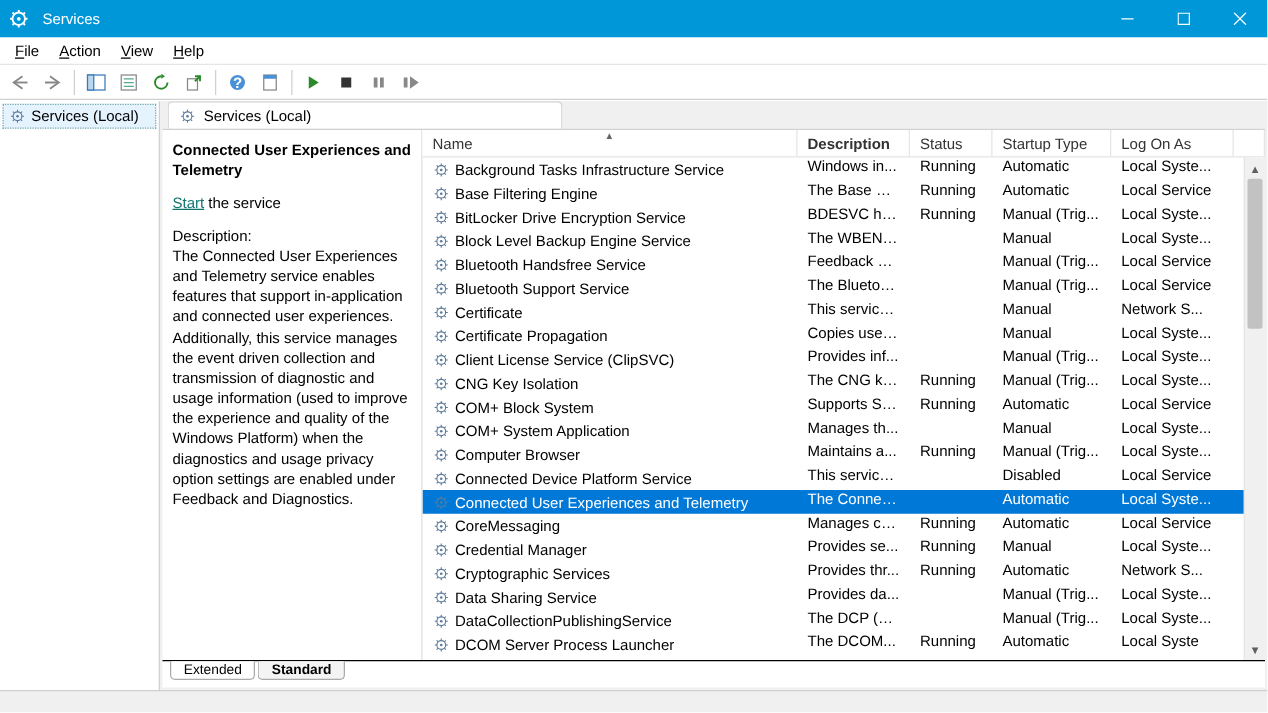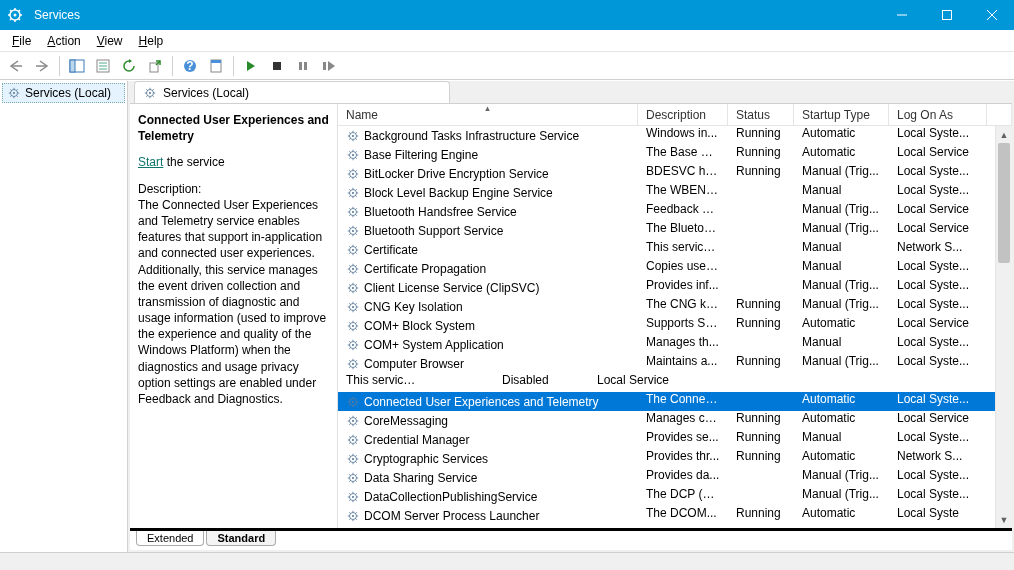--- a/index.html
+++ b/index.html
@@ -38,42 +38,42 @@
 .detail-title { font-weight: bold; }
 .detail-link { color: #0f766e; text-decoration: underline; cursor: pointer; }
 .detail-desc-label { }
 .detail-desc-body { }
 
 .list-pane { flex: 1; display: flex; flex-direction: column; min-height: 0; position: relative; }
 .list-header { display: flex; border-bottom: 1px solid #e5e5e5; height: 22px; align-items: center; background:#fff; }
 .list-header .col { padding: 0 8px; white-space: nowrap; overflow: hidden; text-overflow: ellipsis; border-right: 1px solid #e5e5e5; height:100%; display:flex; align-items:center; color:#333; }
 .sort-caret { margin: 0 auto; font-size: 9px; color: #666; position:absolute; left:50%; top:-1px; transform:translateX(-50%);}
 .col-name { width: 300px; position:relative;}
-.col-desc { width: 90px; }
+.col-desc { width: 90px; font-weight: bold; }
 .col-status { width: 66px; }
 .col-startup { width: 95px; }
 .col-logon { width: 98px; }
 .col-gap { flex:1; border-right:none;}
 
 .rows { flex: 1; overflow: hidden; }
 .row { display: flex; height: 19px; }
 .row.selected { background: #0078d7; color: #fff; }
 .row .cell { padding: 0 8px; white-space: nowrap; overflow: hidden; text-overflow: ellipsis; }
 .row .cell.name { width: 300px; display: flex; align-items: center; gap: 4px; }
 .row .cell.desc { width: 90px; }
 .row .cell.status { width: 66px; }
 .row .cell.startup { width: 95px; }
 .row .cell.logon { width: 98px; }
 .vscroll { position:absolute; right:0; top:22px; bottom:0; width:17px; background:#f0f0f0; border-left:1px solid #e5e5e5; display:flex; flex-direction:column; align-items:center;}
 .vscroll .arrow { height:17px; width:100%; display:flex; align-items:center; justify-content:center; color:#606060; font-size:9px;}
 .vscroll .track { flex:1; width:100%; position:relative;}
 .vscroll .thumb { position:absolute; top:0; left:2px; right:2px; height:120px; background:#c2c2c2; border-radius:2px;}
 
 
-.bottom-tabs { height: 22px; display: flex; align-items: flex-start; padding-left: 6px; background:#fff; margin:0 2px 2px 2px; border-top:3px solid #000000;}
+.bottom-tabs { height: 22px; display: flex; align-items: flex-start; padding-left: 6px; background:#fff; margin:0 2px 2px 2px; border-top:1px solid #000000;}
 .btab { border: 1px solid #aaa; border-top: none; border-radius: 0 0 4px 4px; padding: 1px 10px; margin-right: 2px; background: #fff; font-size:11px;}
 .btab.inactive { background: #f4f4f4; font-weight: bold; }
 
 
 .statusbar { height: 18px; border-top: 1px solid #d0d0d0; background:#f0f0f0;}
 
 
 .gear { width:14px; height:14px; display:inline-block; }
 .gear svg { width:14px; height:14px; }
 
@@ -596,20 +596,39 @@
                   </svg>
                 </span>
                 <span>Computer Browser</span>
               </div>
               <div class="cell desc">Maintains a...</div>
               <div class="cell status">Running</div>
               <div class="cell startup">Manual (Trig...</div>
               <div class="cell logon">Local Syste...</div>
             </div>
             <div class="row">
+              <div class="cell name">
+                <span class="gear">
+                  <svg viewBox="0 0 16 16" width="14" height="14">
+                    <circle cx="8" cy="8" r="4" fill="none" stroke="#5a7a9a" stroke-width="1"></circle>
+                    <circle cx="8" cy="8" r="1.2" fill="#5a7a9a"></circle>
+                    <g stroke="#5a7a9a" stroke-width="1">
+                      <line x1="8" y1="2" x2="8" y2="4"></line>
+                      <line x1="8" y1="12" x2="8" y2="14"></line>
+                      <line x1="2" y1="8" x2="4" y2="8"></line>
+                      <line x1="12" y1="8" x2="14" y2="8"></line>
+                      <line x1="3.8" y1="3.8" x2="5.2" y2="5.2"></line>
+                      <line x1="10.8" y1="10.8" x2="12.2" y2="12.2"></line>
+                      <line x1="3.8" y1="12.2" x2="5.2" y2="10.8"></line>
+                      <line x1="10.8" y1="5.2" x2="12.2" y2="3.8"></line>
+                    </g>
+                  </svg>
+                </span>
+                <span>Connected Device Platform Service</span>
+              </div>
               <div class="cell desc">This service ...</div>
               <div class="cell status"></div>
               <div class="cell startup">Disabled</div>
               <div class="cell logon">Local Service</div>
             </div>
             <div class="row selected">
               <div class="cell name">
                 <span class="gear">
                   <svg viewBox="0 0 16 16" width="14" height="14">
                     <circle cx="8" cy="8" r="4" fill="none" stroke="#5a7a9a" stroke-width="1"></circle>

